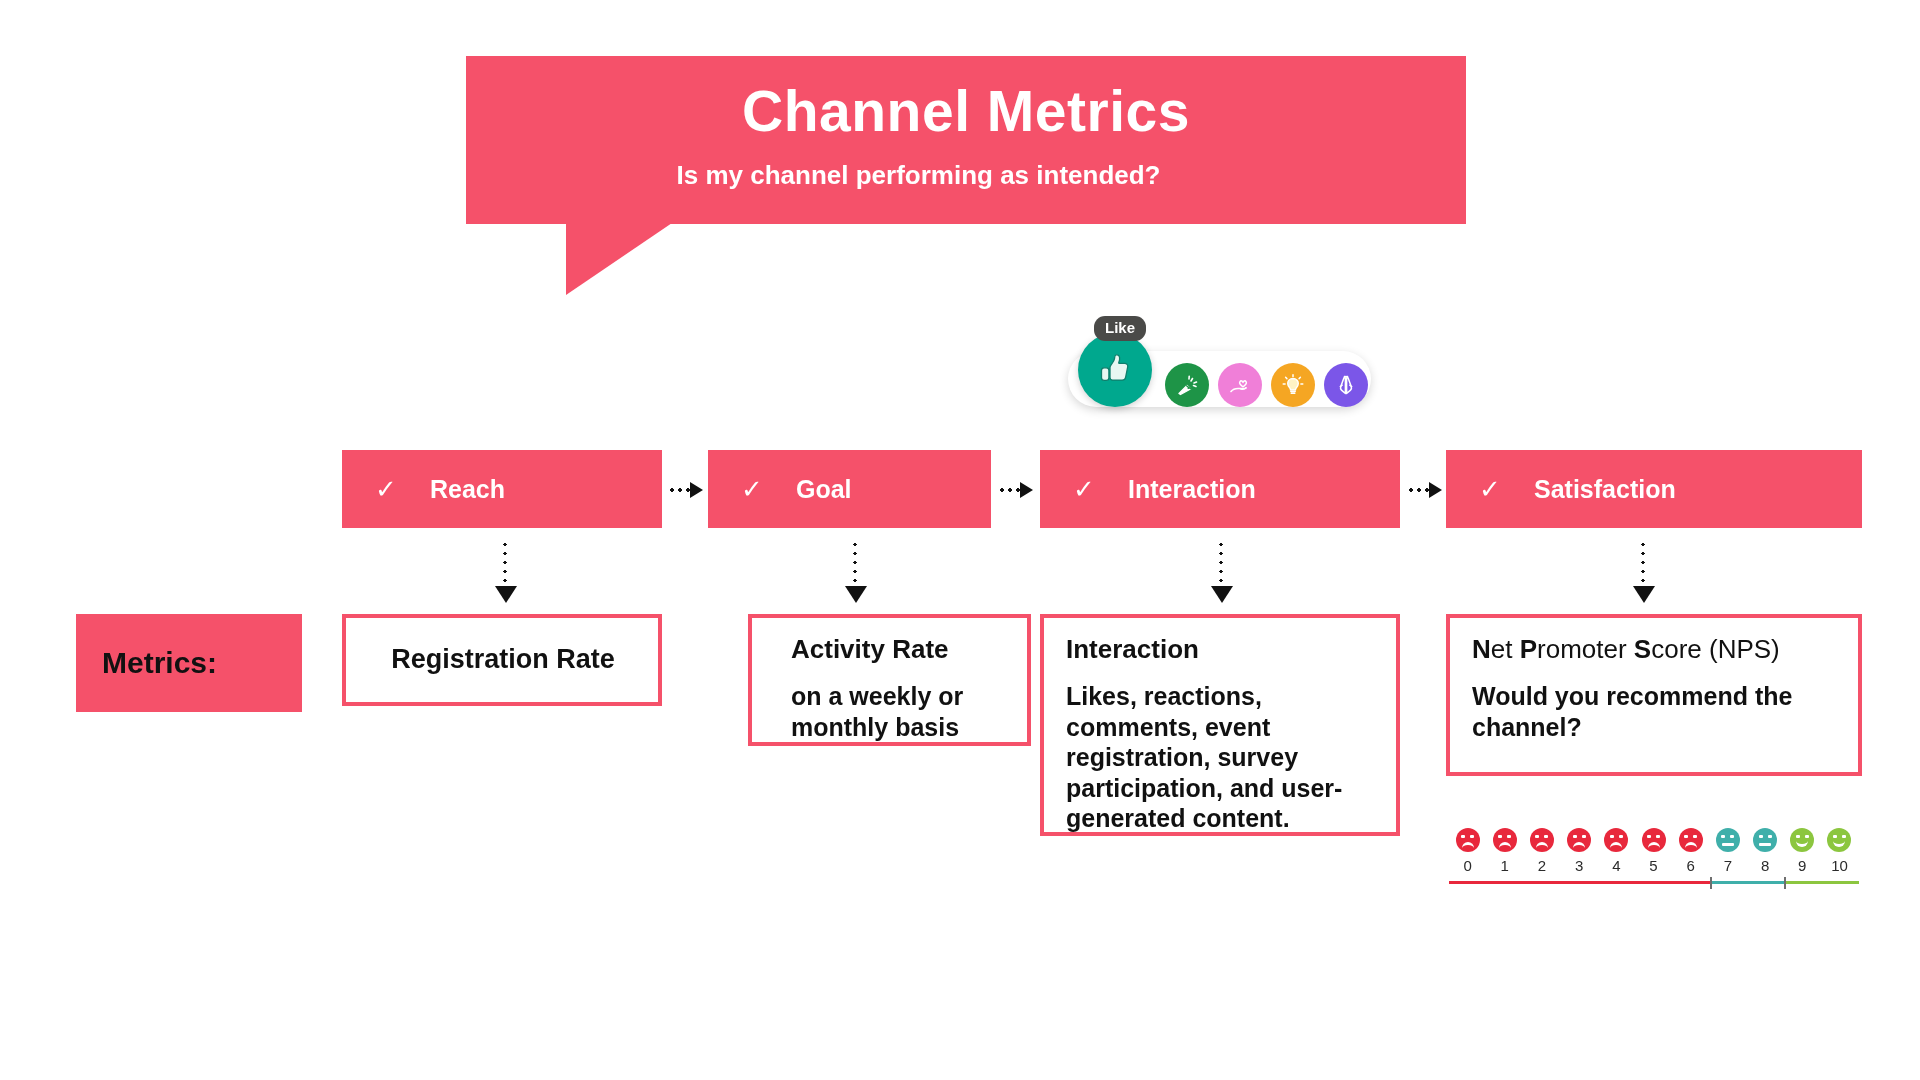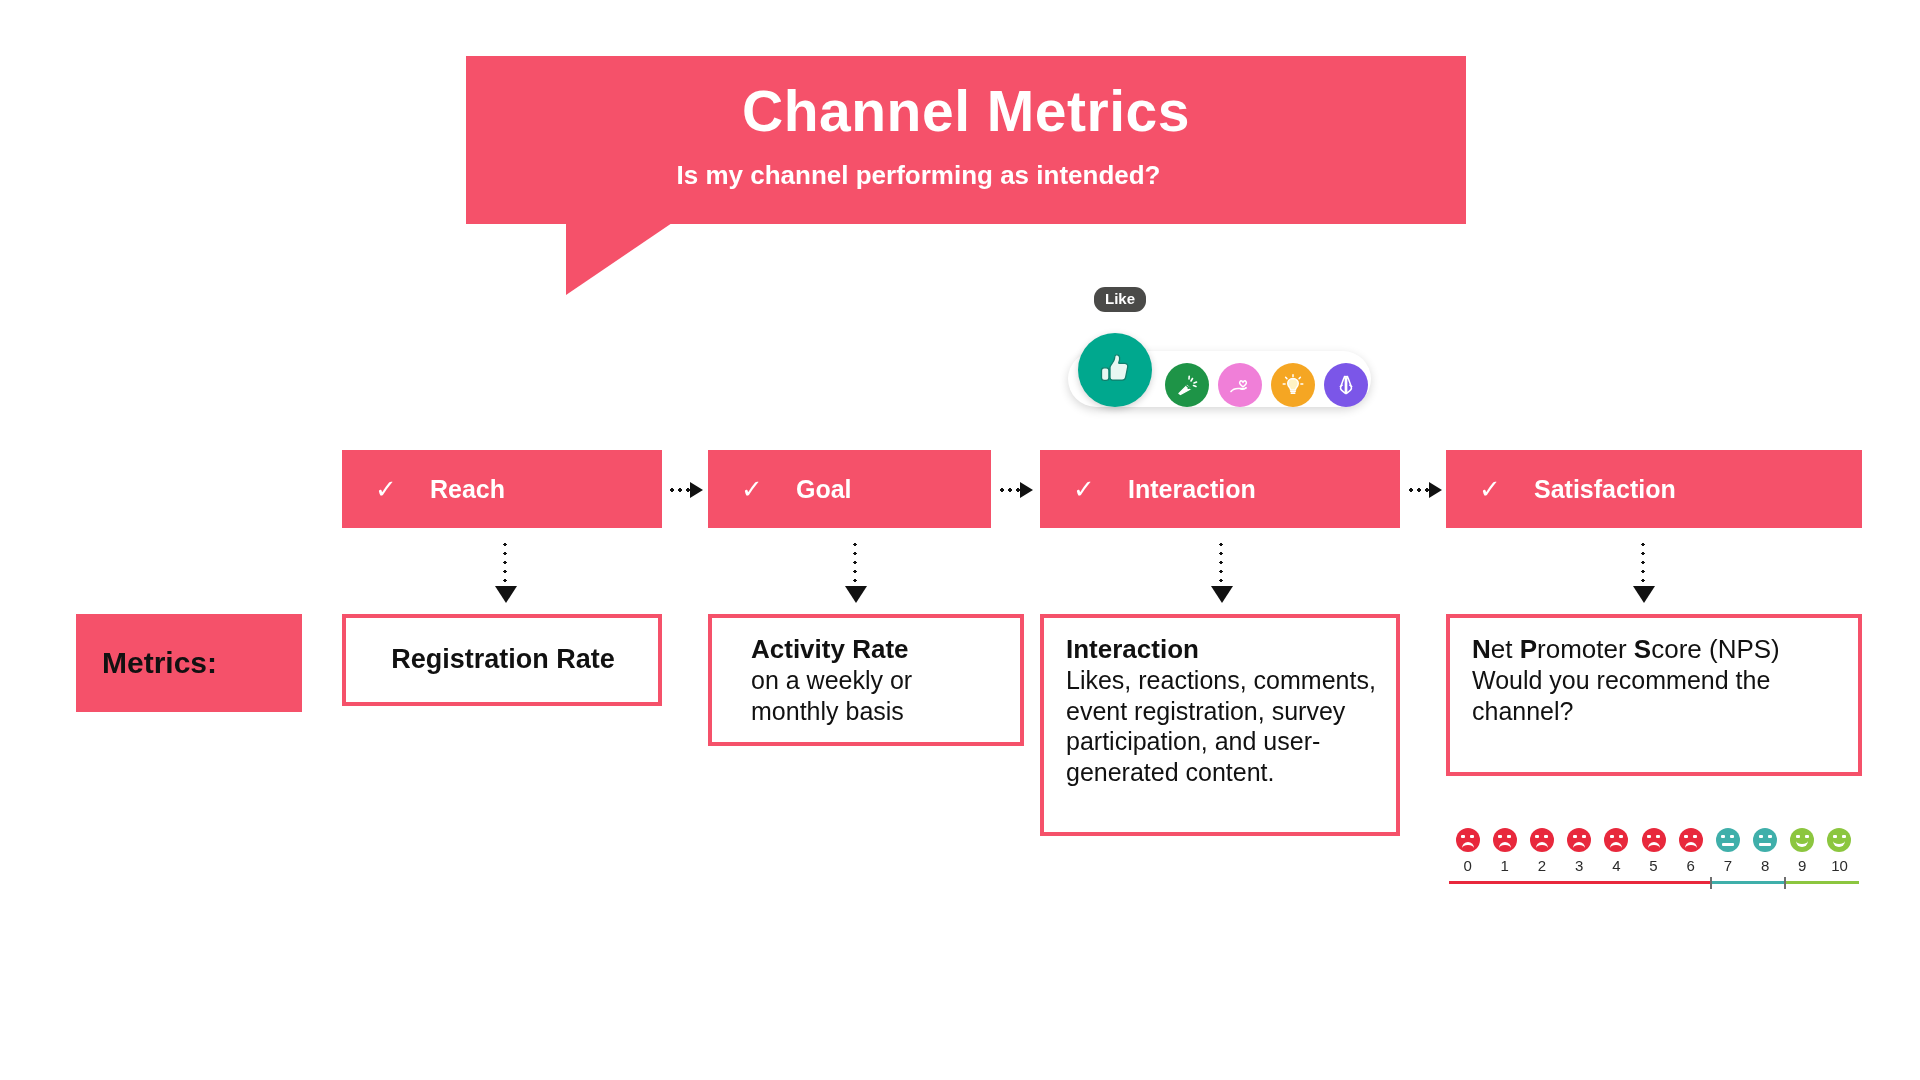--- a/index.html
+++ b/index.html
@@ -62,21 +62,21 @@
     width: 74px; height: 74px;
     background: #00A88E;
     box-shadow: 0 2px 7px rgba(0,0,0,0.18);
   }
   .r2 { left: 1165px; top: 363px; width: 44px; height: 44px; background: #1E9447; }
   .r3 { left: 1218px; top: 363px; width: 44px; height: 44px; background: #F07FD8; }
   .r4 { left: 1271px; top: 363px; width: 44px; height: 44px; background: #F5A623; }
   .r5 { left: 1324px; top: 363px; width: 44px; height: 44px; background: #7B56E8; }
   .reaction-tooltip {
     position: absolute;
-    left: 1094px; top: 287px;
+    left: 1094px; top: 316px;
     background: #4A4A48;
     color: #ffffff;
     font-size: 15px;
     font-weight: bold;
     padding: 3px 11px 4px 11px;
     border-radius: 11px;
     line-height: 1.2;
   }
 
   
@@ -161,27 +161,27 @@
   .metric-title {
     color: #111111;
     font-size: 26px;
     font-weight: bold;
     line-height: 1.2;
   }
   .metric-title-light { font-weight: normal; }
   .metric-body {
     color: #111111;
     font-size: 25px;
-    font-weight: normal;
+    font-weight: bold;
     line-height: 1.22;
-    margin-top: 0;
+    margin-top: 16px;
   }
   #metric-0 { left: 342px;  top: 614px; width: 320px; height: 92px; display: flex; align-items: center; justify-content: center; }
   #metric-0 .metric-title { font-size: 27px; }
-  #metric-1 { left: 708px;  top: 614px; width: 316px; height: 132px; padding-left: 39px; }
+  #metric-1 { left: 748px;  top: 614px; width: 283px; height: 132px; padding-left: 39px; }
   #metric-2 { left: 1040px; top: 614px; width: 360px; height: 222px; }
   #metric-3 { left: 1446px; top: 614px; width: 416px; height: 162px; }
 
   
   .nps { position: absolute; left: 1449px; top: 828px; width: 410px; }
   .nps-faces { display: flex; }
   .nps-cell { width: 37.2px; text-align: center; }
   .nps-face {
     width: 24px; height: 24px; border-radius: 50%;
     margin: 0 auto;

